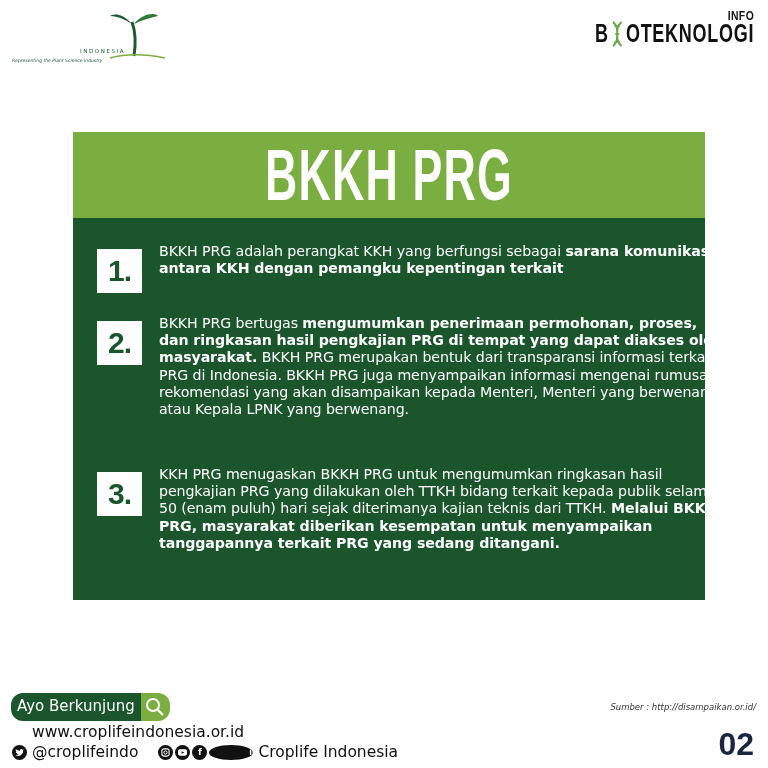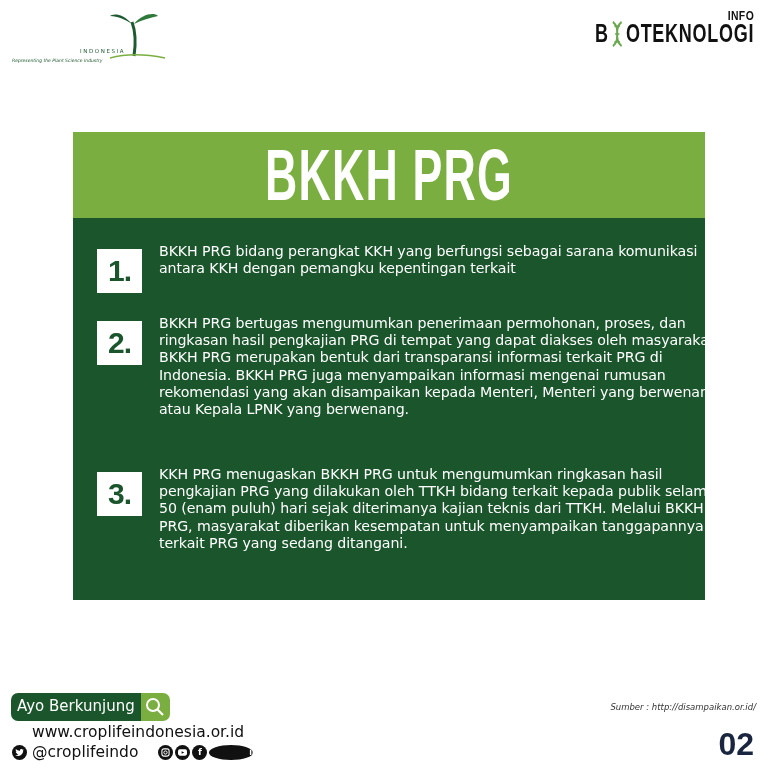--- a/index.html
+++ b/index.html
@@ -20,24 +20,24 @@
   .dna { display:inline-block; width:20px; height:26px; margin:0 2px; }
 
   
   .panel { position:absolute; left:73px; top:132px; width:632px; height:468px; background:#1b552c; }
   .panel-head { height:86px; background:#7bae41; display:flex; align-items:center; justify-content:center; }
   .panel-title { font-family:"Liberation Sans", sans-serif; font-weight:bold; font-size:72px; color:#ffffff; transform:scaleX(0.62); letter-spacing:2px; line-height:1; }
 
   .item { position:absolute; left:24px; width:590px; }
   .num-box { position:absolute; left:0; top:6px; width:45px; height:44px; background:#ffffff; color:#1b552c; font-family:"Liberation Sans", sans-serif; font-weight:bold; font-size:30px; display:flex; align-items:center; justify-content:center; letter-spacing:-1px; }
   .item-text { position:absolute; left:62px; top:0; width:565px; color:#ffffff; font-family:"DejaVu Sans", sans-serif; font-size:14.2px; line-height:17.2px; letter-spacing:-0.1px; }
-  .item-text b { font-weight:normal; }
+  .item-text b { font-weight:bold; }
 
   
-  .visit { position:absolute; left:11px; top:693px; height:28px; display:flex; border-radius:7px; overflow:hidden; }
+  .visit { position:absolute; left:11px; top:693px; height:28px; display:flex; border-radius:12px; overflow:hidden; }
   .visit-label { background:#1b552c; color:#fff; font-size:15px; padding:4px 6px 0 6px; font-family:"DejaVu Sans", sans-serif; }
   .visit-icon { background:#7bae41; width:29px; display:flex; align-items:center; justify-content:center; }
   .web { position:absolute; left:12px; top:723px; font-size:15.5px; color:#111; font-family:"DejaVu Sans", sans-serif;margin-left:20px; }
   .social { position:absolute; left:12px; top:743px; display:flex; align-items:center; font-size:15.5px; color:#111; }
   .sicon { width:15px; height:15px; border-radius:50%; background:#111; display:inline-flex; align-items:center; justify-content:center; color:#fff; font-size:9px; font-weight:bold; margin-right:2px; }
   .handle { margin:0 20px 0 3px; }
 
   
   .source { position:absolute; right:12px; top:702px; font-size:8.5px; font-style:italic; color:#333; }
   .page-num { position:absolute; right:14px; top:726px; font-family:"Liberation Sans", sans-serif; font-weight:bold; font-size:32px; color:#1a2640; }
@@ -71,21 +71,21 @@
   </div>
 </div>
 
 <div class="panel">
   <div class="panel-head">
     <div class="panel-title">BKKH PRG</div>
   </div>
 
   <div class="item" style="top:111px;">
     <div class="num-box">1.</div>
-    <div class="item-text"><span>BKKH PRG bidang perangkat KKH yang berfungsi sebagai </span><b>sarana komunikasi antara KKH dengan pemangku kepentingan terkait</b></div>
+    <div class="item-text"><span>BKKH PRG adalah perangkat KKH yang berfungsi sebagai </span><b>sarana komunikasi antara KKH dengan pemangku kepentingan terkait</b></div>
   </div>
 
   <div class="item" style="top:183px;">
     <div class="num-box">2.</div>
     <div class="item-text"><span>BKKH PRG bertugas </span><b>mengumumkan penerimaan permohonan, proses, dan ringkasan hasil pengkajian PRG di tempat yang dapat diakses oleh masyarakat.</b><span> BKKH PRG merupakan bentuk dari transparansi informasi terkait PRG di Indonesia. BKKH PRG juga menyampaikan informasi mengenai rumusan rekomendasi yang akan disampaikan kepada Menteri, Menteri yang berwenang atau Kepala LPNK yang berwenang.</span></div>
   </div>
 
   <div class="item" style="top:334px;">
     <div class="num-box">3.</div>
     <div class="item-text"><span>KKH PRG menugaskan BKKH PRG untuk mengumumkan ringkasan hasil pengkajian PRG yang dilakukan oleh TTKH bidang terkait kepada publik selama 50 (enam puluh) hari sejak diterimanya kajian teknis dari TTKH. </span><b>Melalui BKKH PRG, masyarakat diberikan kesempatan untuk menyampaikan tanggapannya terkait PRG yang sedang ditangani.</b></div>
@@ -116,16 +116,17 @@
       </svg>
   </span>
   <span class="sicon">
     <svg width="9" height="7" viewBox="0 0 10 7">
         <rect x="0" y="0" width="10" height="7" rx="2" fill="#fff"></rect>
         <path d="M4 2 L7 3.5 L4 5 Z" fill="#111"></path>
       </svg>
   </span>
   <span class="sicon">f</span>
   <span class="sicon" style="font-size:8px;padding-left:44px;">in</span>
+  <span style="margin-left:3px;">Croplife Indonesia</span>
 </div>
 
 <div class="source">Sumber : http://disampaikan.or.id/</div>
 <div class="page-num">02</div>
 
 </body></html>

